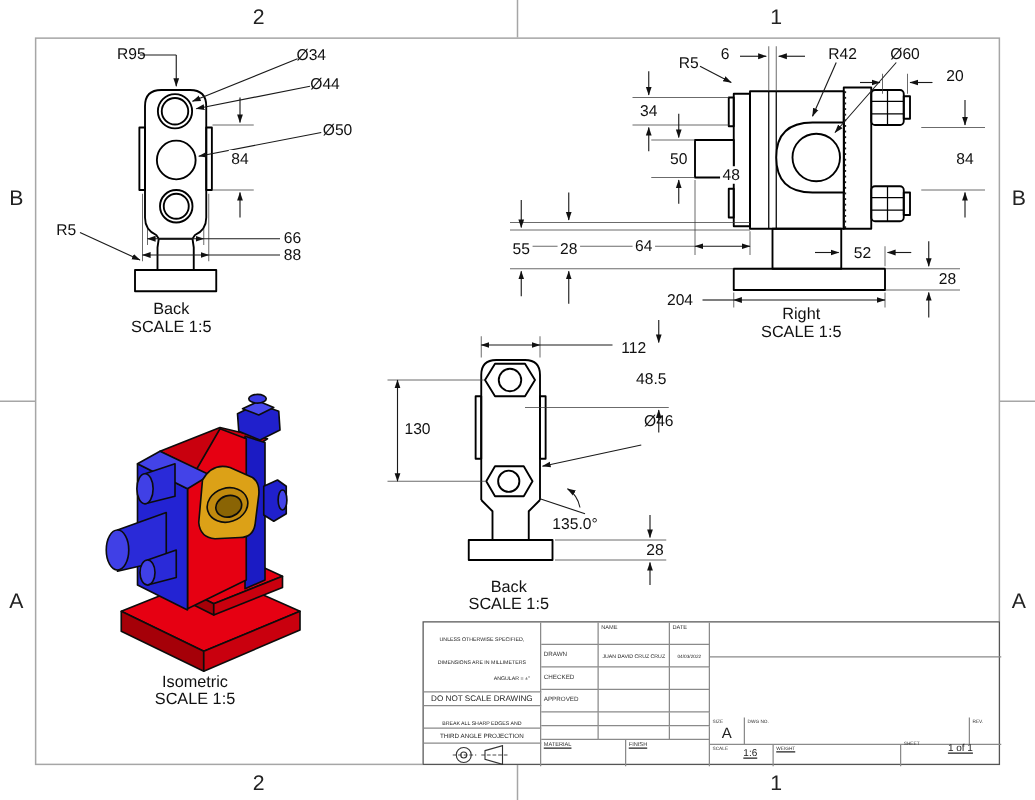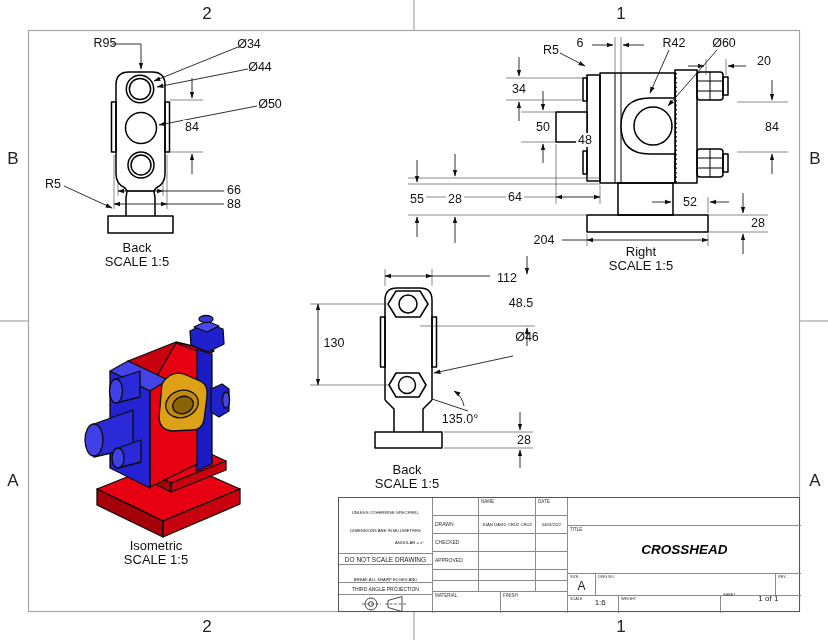--- a/index.html
+++ b/index.html
@@ -13,21 +13,21 @@
        white-space:nowrap;z-index:3;}
   .bgw{background:#fff;padding:0 2px;}
   .cap{position:absolute;font-size:13px;color:#111;transform:translate(-50%,-50%);
        white-space:nowrap;z-index:3;}
   .zone{position:absolute;font-size:17px;color:#222;transform:translate(-50%,-50%);z-index:3;}
   
   #tb{position:absolute;left:338px;top:497px;width:462px;height:115px;border:1px solid #555;
       box-sizing:border-box;z-index:4;background:#fff;color:#222;}
   .tc{position:absolute;box-sizing:border-box;border-right:1px solid #8a8a8a;
       border-bottom:1px solid #8a8a8a;overflow:hidden;}
-  .noR{border-right:none;} .noB{border-bottom:none;}
+  .noR{border-right:none;} .noB{border-bottom:none;text-decoration:underline;}
   .lbl{font-size:4.5px;display:block;padding:1px 0 0 2px;color:#333;letter-spacing:0;}
   .ctr{display:flex;align-items:center;justify-content:center;height:100%;}
   .s5{font-size:5px;} .s6{font-size:6.5px;} .s4{font-size:4.2px;} .s38{font-size:3.8px;}
   .big{font-size:12px;} .midv{font-size:8px;}
   .titleTxt{font-weight:bold;font-style:italic;font-size:13.5px;color:#000;}
 </style>
 </head>
 <body>
 
 <div id="sheet">
@@ -348,24 +348,20 @@
   <div class="tc" style="left:140px;top:83px;width:57px;height:11px"></div>
   <div class="tc" style="left:197px;top:83px;width:32px;height:11px"></div>
   <div class="tc noB" style="left:94px;top:94px;width:68px;height:21px">
     <span class="lbl">MATERIAL</span>
   </div>
   <div class="tc noB" style="left:162px;top:94px;width:67px;height:21px">
     <span class="lbl">FINISH</span>
   </div>
 
   <div class="tc noR" style="left:229px;top:0;width:233px;height:28px"></div>
-  <div class="tc noR" style="left:229px;top:28px;width:233px;height:48px">
-    <span class="lbl">TITLE</span>
-    <div class="ctr titleTxt" style="height:34px">CROSSHEAD</div>
-  </div>
   <div class="tc" style="left:229px;top:76px;width:28px;height:22px">
     <span class="lbl s38">SIZE</span>
     <div class="ctr big" style="height:13px">A</div>
   </div>
   <div class="tc" style="left:257px;top:76px;width:180px;height:22px">
     <span class="lbl s38">DWG NO.</span>
   </div>
   <div class="tc noR" style="left:437px;top:76px;width:25px;height:22px">
     <span class="lbl s38">REV.</span>
   </div>

